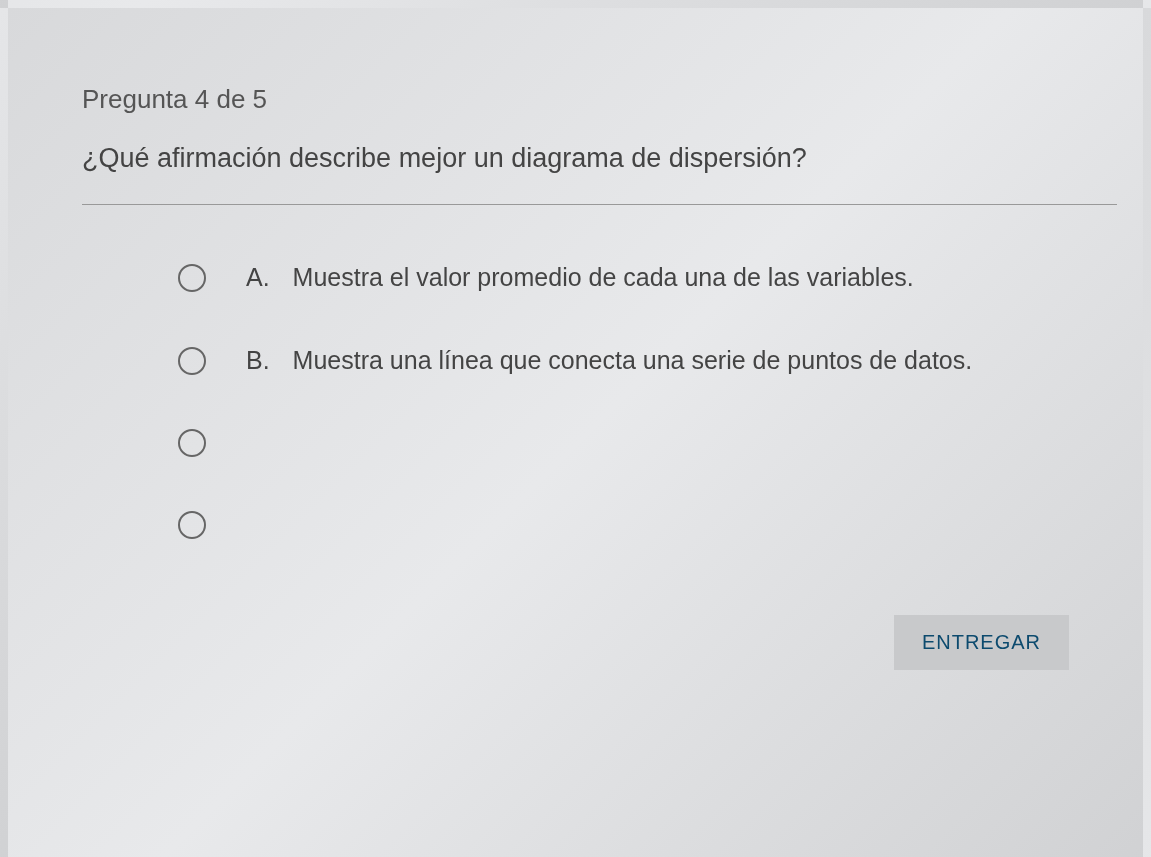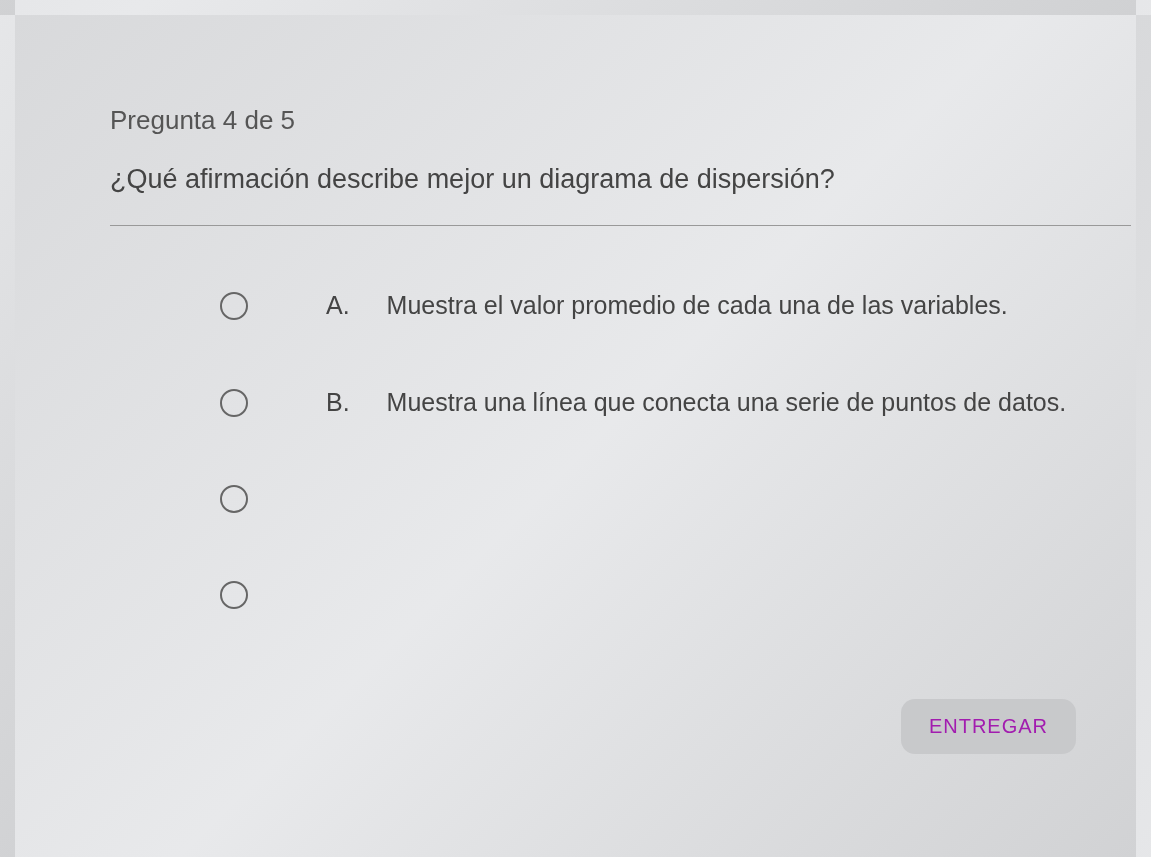--- a/index.html
+++ b/index.html
@@ -1,16 +1,16 @@
 <!DOCTYPE html>
 <html><head>
   <meta charset="utf-8">
   <style>
     * {
-      margin: 15px;
+      margin: 8px;
       padding: 0;
       box-sizing: border-box;
     }
     body {
       font-family: Arial, Helvetica, sans-serif;
       background: linear-gradient(135deg, #d8d9db 0%, #e8e9eb 50%, #d0d1d3 100%);
       width: 1151px;
       height: 857px;
       overflow: hidden;
       padding: 60px 50px;
@@ -37,21 +37,20 @@
       margin-bottom: 50px;
     }
     .options {
       padding-left: 80px;
     }
     .option {
       display: flex;
       align-items: center;
       margin-bottom: 38px;
       cursor: pointer;
-      gap: 24px;
     }
     .radio {
       width: 28px;
       height: 28px;
       border: 2.5px solid #666;
       border-radius: 50%;
       margin-right: 24px;
       flex-shrink: 0;
       background: transparent;
     }
@@ -64,28 +63,28 @@
       display: inline;
     }
     .submit-area {
       display: flex;
       justify-content: flex-end;
       margin-top: 60px;
       padding-right: 40px;
     }
     .submit-btn {
       background: #c8c9cb;
-      color: #a21caf;
+      color: #0c4a6e;
       border: none;
       padding: 16px 28px;
       font-size: 20px;
       font-weight: 500;
       letter-spacing: 1px;
       cursor: pointer;
-      border-radius: 14px;
+      border-radius: 0;
     }
   </style>
 </head>
 <body>
 
 <div class="question-container">
   <div class="question-number">Pregunta 4 de 5</div>
   <div class="question-text">¿Qué afirmación describe mejor un diagrama de dispersión?</div>
   <hr class="divider">
   <div class="options">

